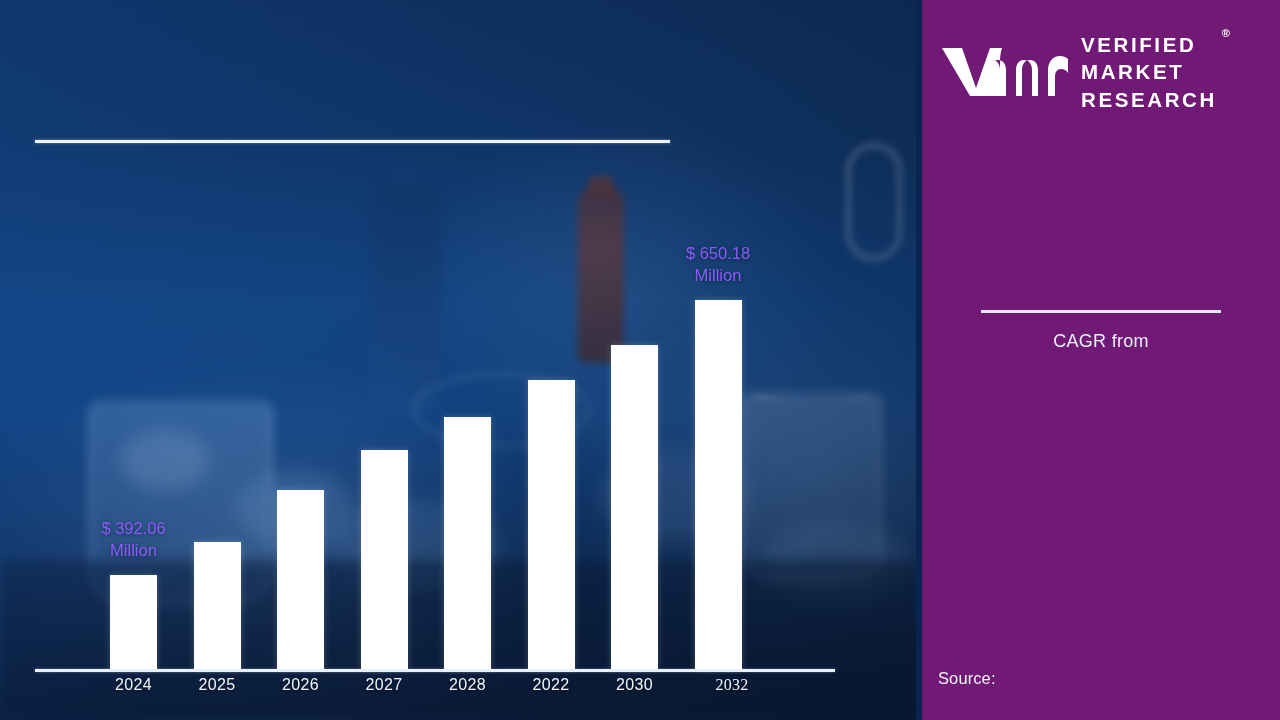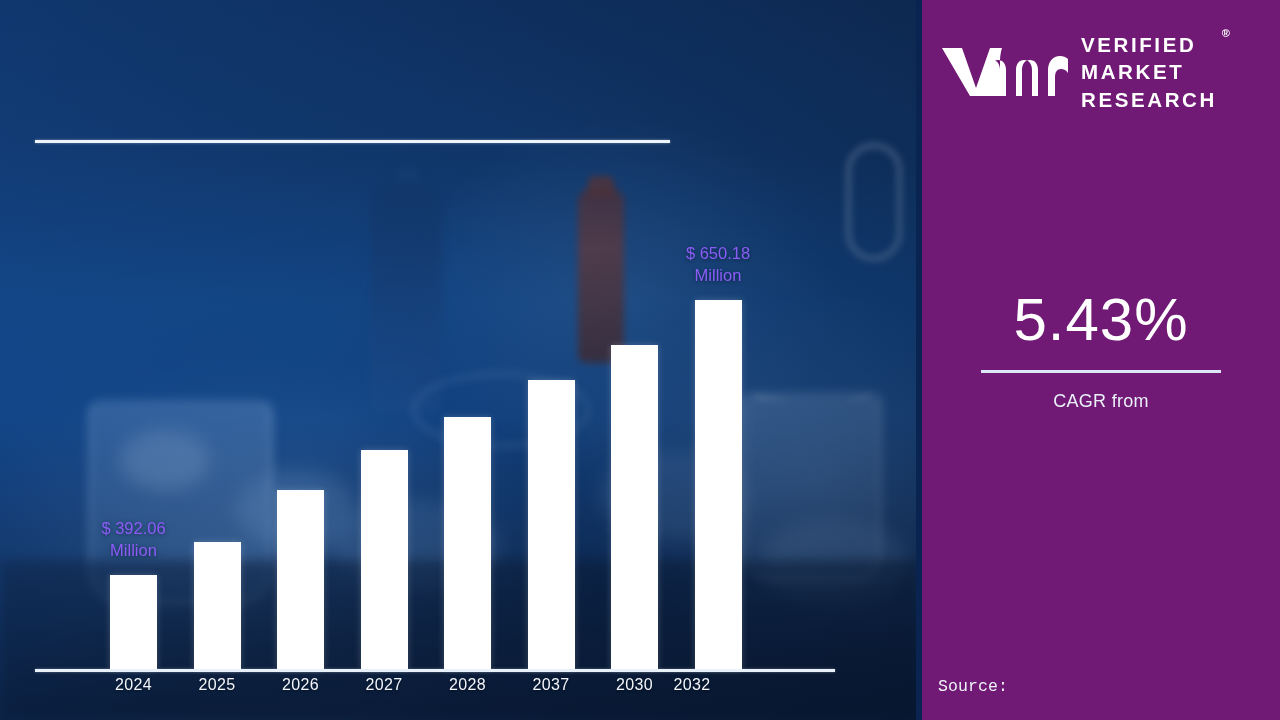--- a/index.html
+++ b/index.html
@@ -151,21 +151,21 @@
     color:#ffffff; font-size:60px; font-weight:400; letter-spacing:1px; line-height:1;
   }
   #cagr-rule {
     width:240px; height:2.5px; background:#dce8f7; margin:20px auto 0;
   }
   #cagr-caption {
     margin-top:15px; color:#eaf1fa; font-size:18px; line-height:1.45; letter-spacing:.3px;
   }
 
   
-  #source-block { position:absolute; left:16px; bottom:20px; width:340px;font-family:Liberation Mono, monospace; }
+  #source-block { position:absolute; left:16px; bottom:29px; width:340px; }
   .source-line { color:#f0f5fb; font-size:16.5px; line-height:1.5; letter-spacing:.1px; }
 </style>
 </head>
 <body>
 
 <div id="page">
 
   <div id="left-panel">
     <div class="bg-basket-l"></div>
     <div class="bg-bottle-neck"></div>
@@ -208,23 +208,23 @@
           <div>Million</div>
         </div>
       </div>
     <div id="axis-line"></div>
     <div id="ticks-layer">
         <div class="tick-label" style="left: 90.5px;">2024</div>
         <div class="tick-label" style="left: 174px;">2025</div>
         <div class="tick-label" style="left: 257.5px;">2026</div>
         <div class="tick-label" style="left: 341px;">2027</div>
         <div class="tick-label" style="left: 424.5px;">2028</div>
-        <div class="tick-label" style="left: 508px;">2037</div>
+        <div class="tick-label" style="left: 508px;">2022</div>
         <div class="tick-label" style="left: 591.5px;">2030</div>
-        <div class="tick-label" style="left: 649px;">2032</div>
+        <div class="tick-label" style="left: 689px; font-family: Liberation Serif, serif;">2032</div>
       </div>
   </div>
 
   <div id="divider"></div>
 
   <div id="right-panel">
 
     <div id="logo-row">
       <svg id="vmr-mark" width="128" height="64" viewBox="0 0 128 64">
         <path d="M2 8 h20 l14 40 L50 8 h12 c0 0 -2 6 -2 14 v34 H44 V30
@@ -235,21 +235,20 @@
       </svg>
       <div id="logo-text">
         <div class="logo-line">VERIFIED</div>
         <div class="logo-line">MARKET</div>
         <div class="logo-line">RESEARCH</div>
         <span id="reg-mark">®</span>
       </div>
     </div>
 
     <div id="cagr-block">
-      <div id="cagr-value">5.43%</div>
       <div id="cagr-rule"></div>
       <div id="cagr-caption">
         <div>CAGR from</div>
       </div>
     </div>
 
     <div id="source-block">
       <div class="source-line">Source:</div>
     </div>
 

